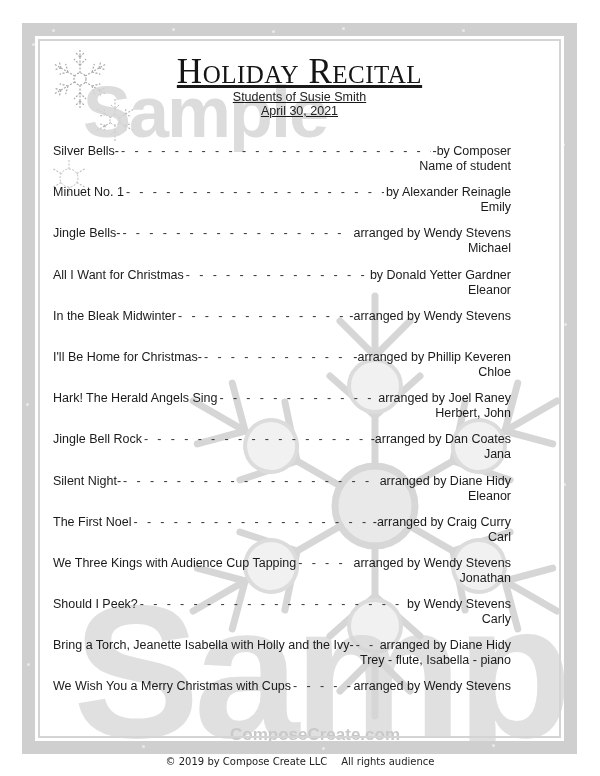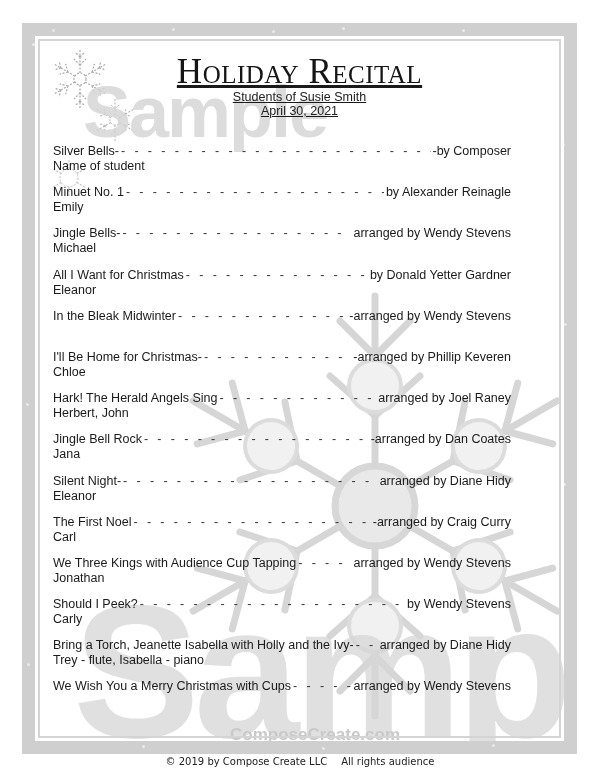--- a/index.html
+++ b/index.html
@@ -22,21 +22,21 @@
   .title { font-family:"Liberation Serif", serif; font-size:35px; font-variant:small-caps;
            letter-spacing:.5px; color:#151515; line-height:36px; }
   .subtitle { font-size:12.5px; line-height:14px; color:#222; }
   .program { position:absolute; left:18px; width:458px; top:108px; z-index:3; }
   .entry { height:41.2px; position:relative; }
   .line { display:flex; align-items:baseline; font-size:12.5px; line-height:15px; white-space:nowrap; }
   .piece { flex:0 0 auto; }
   .dots { flex:1 1 auto; overflow:hidden; white-space:nowrap; letter-spacing:2.9px; color:#333;
           margin:0 2px; }
   .composer { flex:0 0 auto; }
-  .performer { text-align:left; font-size:12.5px; line-height:15px; color:#1a1a1a; }
+  .performer { text-align:right; font-size:12.5px; line-height:15px; color:#1a1a1a; }
   .footer { position:absolute; left:0; width:600px; top:756px; text-align:center;
             font-family:"DejaVu Sans", sans-serif; font-size:10px; color:#222; }
   .footer span + span { margin-left:14px; }
 </style>
 </head>
 <body>
 
 <div class="frame-outer">
   <span class="speck" style="left:10px;top:20px"></span>
   <span class="speck" style="left:30px;top:6px"></span>

